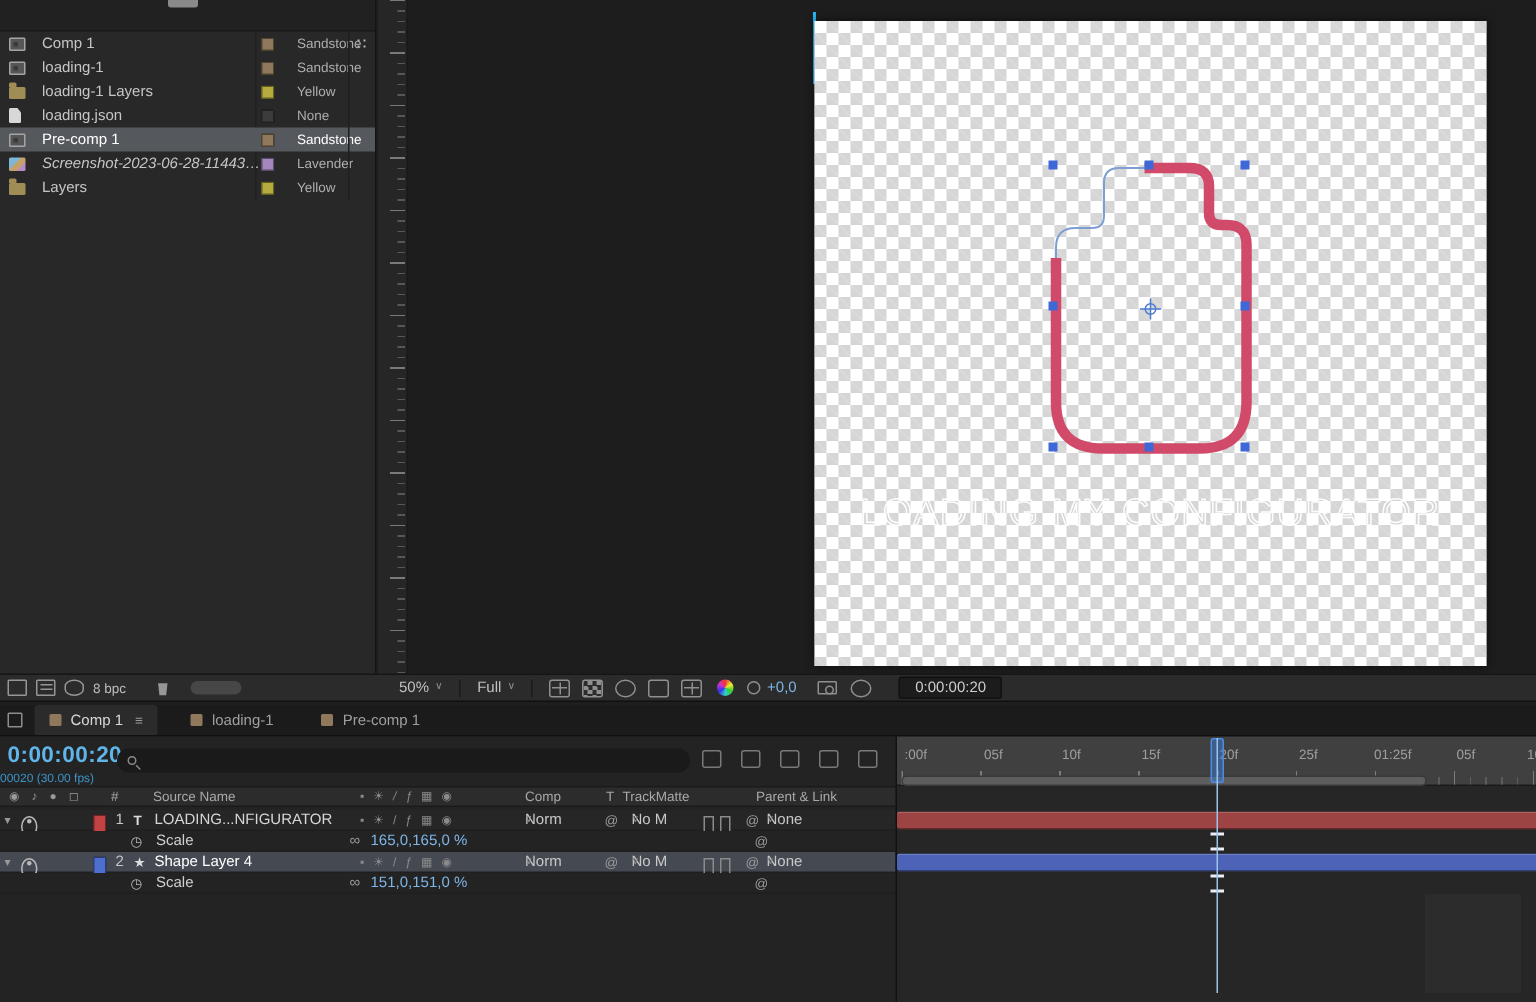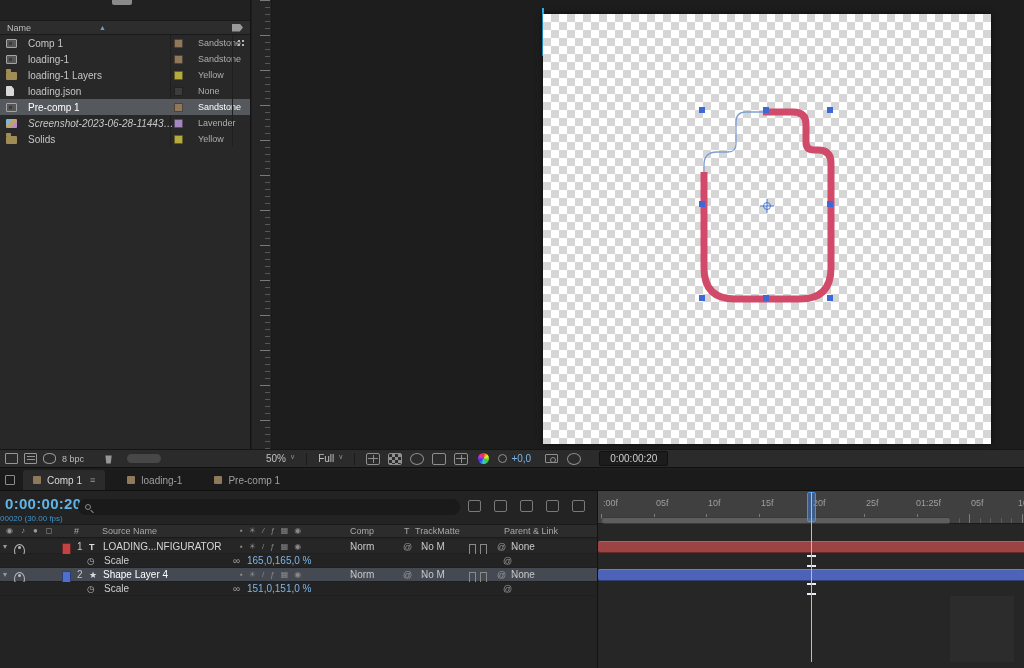--- a/index.html
+++ b/index.html
@@ -140,25 +140,20 @@
 </style>
 </head>
 <body>
 
 <div class="stage">
 
   <section class="project">
     <div class="pp-top">
       <div class="pp-frag"></div>
     </div>
-    <div class="pp-head">
-      <span>Name</span>
-      <span class="sort-tri">▲</span>
-      <span class="tag-ico"></span>
-    </div>
     <div class="pp-rows">
       <div class="pp-row">
         <span class="icon-comp"></span>
         <span class="pi-name">Comp 1</span>
         <span class="pi-swatch" style="background-color: rgb(143, 120, 92);"></span>
         <span class="pi-label">Sandstone</span>
         <span class="used-dots"></span>
       </div>
       <div class="pp-row">
         <span class="icon-comp"></span>
@@ -185,21 +180,21 @@
         <span class="pi-label">Sandstone</span>
       </div>
       <div class="pp-row">
         <span class="icon-image"></span>
         <span class="pi-name italic">Screenshot-2023-06-28-114438.jpg</span>
         <span class="pi-swatch" style="background-color: rgb(163, 135, 189);"></span>
         <span class="pi-label">Lavender</span>
       </div>
       <div class="pp-row">
         <span class="icon-folder"></span>
-        <span class="pi-name">Solids</span>
+        <span class="pi-name">Layers</span>
         <span class="pi-swatch" style="background-color: rgb(181, 171, 63);"></span>
         <span class="pi-label">Yellow</span>
       </div>
     </div>
   </section>
 
   <div class="vruler"></div>
 
   <section class="viewer">
     <div class="guide"></div>
@@ -216,20 +211,21 @@
           <rect x="156" y="281" width="6" height="6" fill="#3e68d8"></rect>
           <rect x="220" y="281" width="6" height="6" fill="#3e68d8"></rect>
           <rect x="284" y="281" width="6" height="6" fill="#3e68d8"></rect>
         </g>
         <g stroke="#4a7bd0" stroke-width="1" fill="none">
           <circle cx="224" cy="192" r="3.5"></circle>
           <line x1="217" y1="192" x2="231" y2="192"></line>
           <line x1="224" y1="185" x2="224" y2="199"></line>
         </g>
       </svg>
+      <div class="overlay-text">LOADING MY CONFIGURATOR</div>
     </div>
   </section>
 
   <div class="pp-foot">
     <span class="fi"></span>
     <span class="fi f2"></span>
     <span class="fi f3"></span>
     <span class="bpc">8 bpc</span>
     <span class="trash"></span>
     <span class="pill"></span>

